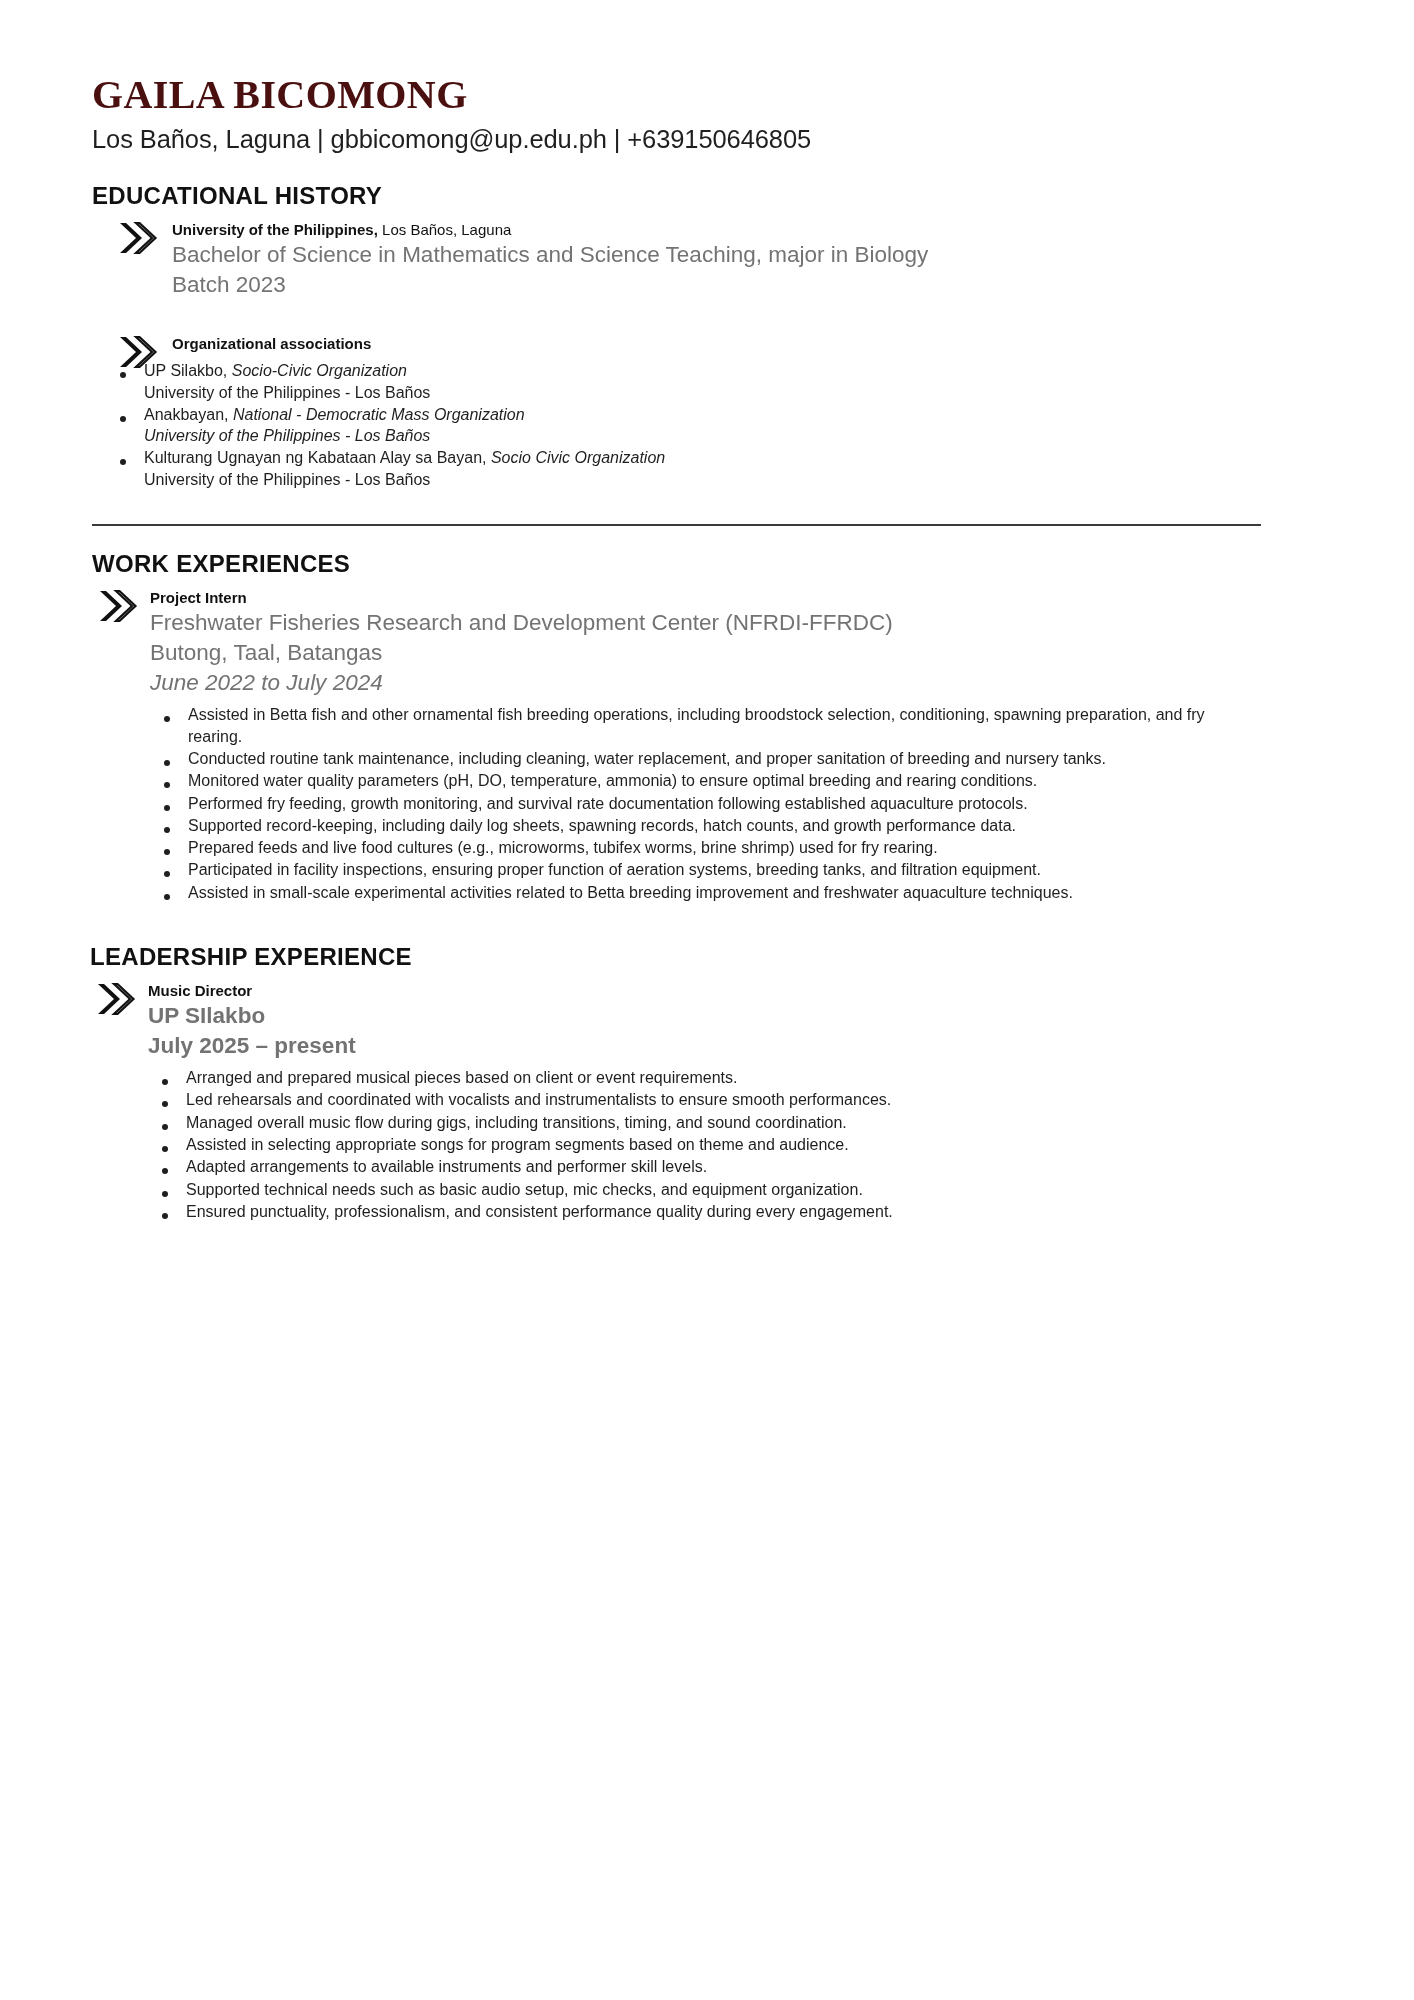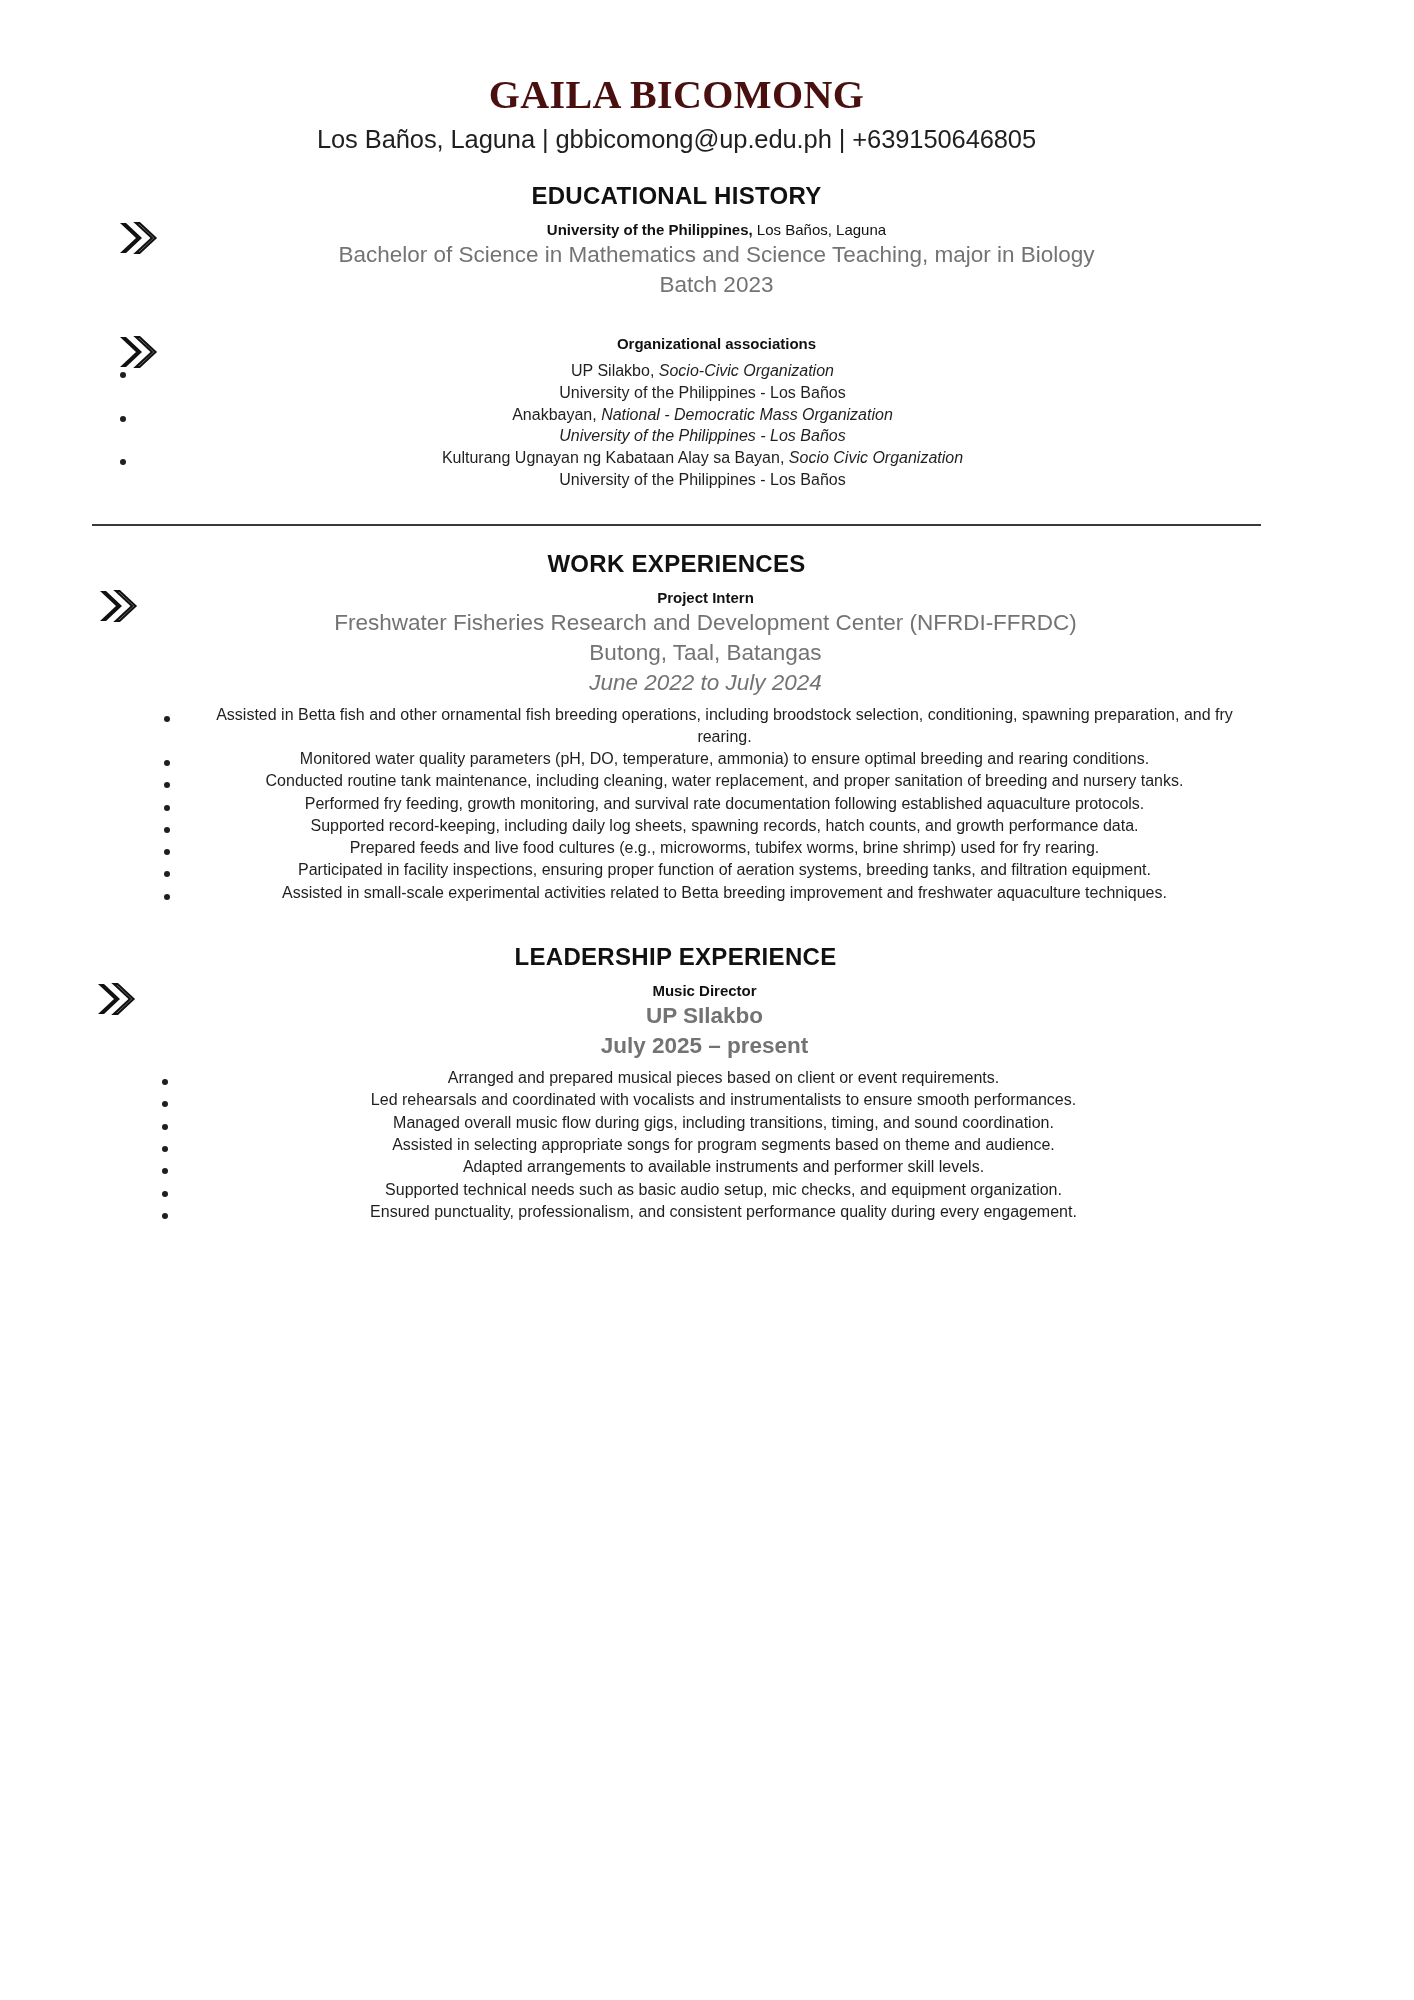--- a/index.html
+++ b/index.html
@@ -15,21 +15,20 @@
     -webkit-font-smoothing: antialiased;
   }
 
   .page {
     width: 1353px;
     min-height: 2000px;
     box-sizing: border-box;
     padding: 58px 92px 40px 92px;
     background: #fff;
     position: relative;
-    text-align: center;
   }
 
   
   .name {
     font-family: "Liberation Serif", serif;
     font-weight: bold;
     font-size: 40px;
     letter-spacing: 0.4px;
     color: #4a1010;
     margin: 16px 0 8px 0;
@@ -206,22 +205,22 @@
             <polygon points="18,2 34,17 18,32 21.5,32 37.5,17 21.5,2" fill="none" stroke="#111" stroke-width="2.2"></polygon>
           </svg>
         </span>
         <div class="entry-title">Project Intern</div>
         <div class="entry-line">Freshwater Fisheries Research and Development Center (NFRDI-FFRDC)</div>
         <div class="entry-line">Butong, Taal, Batangas</div>
         <div class="entry-line ital">June 2022 to July 2024</div>
 
         <ul class="dots work-list">
           <li>Assisted in Betta fish and other ornamental fish breeding operations, including broodstock selection, conditioning, spawning preparation, and fry rearing.</li>
+          <li>Conducted routine tank maintenance, including cleaning, water replacement, and proper sanitation of breeding and nursery tanks.</li>
           <li>Monitored water quality parameters (pH, DO, temperature, ammonia) to ensure optimal breeding and rearing conditions.</li>
-          <li>Conducted routine tank maintenance, including cleaning, water replacement, and proper sanitation of breeding and nursery tanks.</li>
           <li>Performed fry feeding, growth monitoring, and survival rate documentation following established aquaculture protocols.</li>
           <li> Supported record-keeping, including daily log sheets, spawning records, hatch counts, and growth performance data.</li>
           <li>Prepared feeds and live food cultures (e.g., microworms, tubifex worms, brine shrimp) used for fry rearing.</li>
           <li>Participated in facility inspections, ensuring proper function of aeration systems, breeding tanks, and filtration equipment.</li>
           <li>Assisted in small-scale experimental activities related to Betta breeding improvement and freshwater aquaculture techniques.</li>
         </ul>
       </div>
     </div>
   </div>
 

